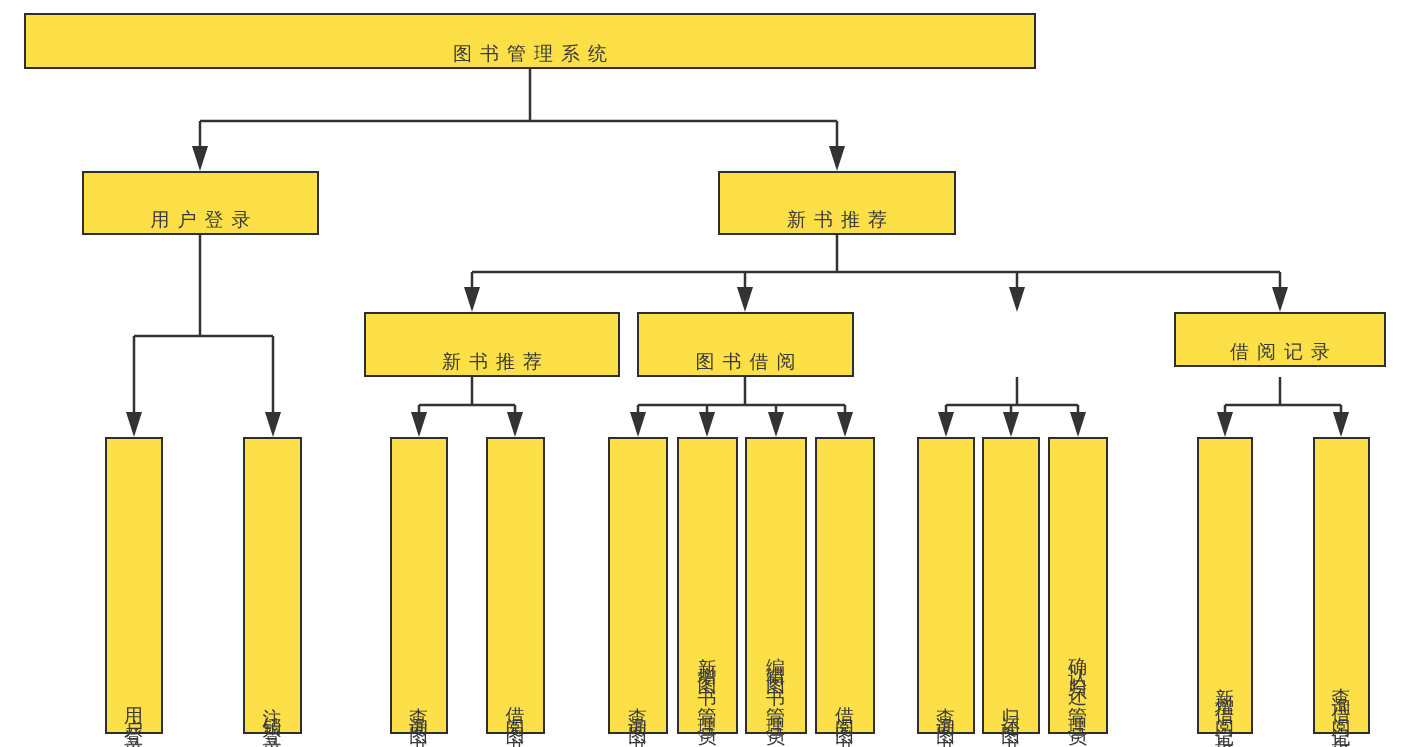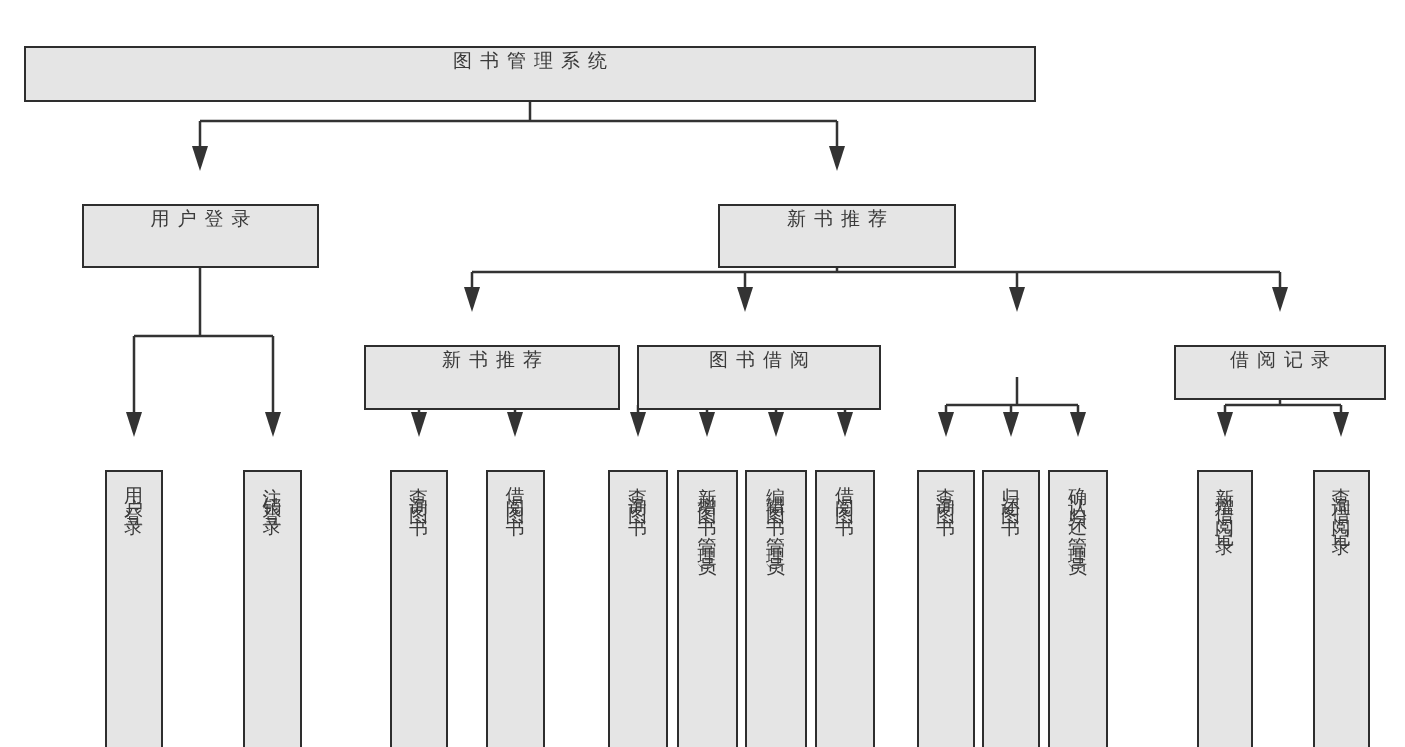--- a/index.html
+++ b/index.html
@@ -14,26 +14,25 @@
   .wires {
     position: absolute;
     left: 0; top: 0;
     width: 1405px; height: 747px;
     pointer-events: none;
   }
   .box {
     position: absolute;
     box-sizing: border-box;
     border: 2.5px solid #2e2e2e;
-    background: #e5e5e5;
+    background: #fde047;
     display: flex;
-    align-items: flex-start;
+    align-items: flex-end;
     justify-content: center;
     color: #3a3a3a;
-    margin-top: 33px;
   }
   .hlabel {
     font-size: 19px;
     letter-spacing: 8px;
     text-indent: 8px; 
     white-space: nowrap;
   }
   .vlabel {
     writing-mode: vertical-rl;
     text-orientation: mixed;
@@ -110,21 +109,21 @@
   <div class="box" style="left:82px; top:171px; width:237px; height:64px;">
     <span class="hlabel">用户登录</span>
   </div>
   <div class="box" style="left:718px; top:171px; width:238px; height:64px;">
     <span class="hlabel">新书推荐</span>
   </div>
 
   <div class="box" style="left:364px; top:312px; width:256px; height:65px;">
     <span class="hlabel">新书推荐</span>
   </div>
-  <div class="box" style="left:637px; top:312px; width:244px; height:65px;">
+  <div class="box" style="left:637px; top:312px; width:217px; height:65px;">
     <span class="hlabel">图书借阅</span>
   </div>
   <div class="box" style="left:1174px; top:312px; width:212px; height:55px;">
     <span class="hlabel">借阅记录</span>
   </div>
 
   <div class="box" style="left:105px; top:437px; width:58px; height:297px;">
     <span class="vlabel">用户登录</span>
   </div>
   <div class="box" style="left:243px; top:437px; width:59px; height:297px;">

